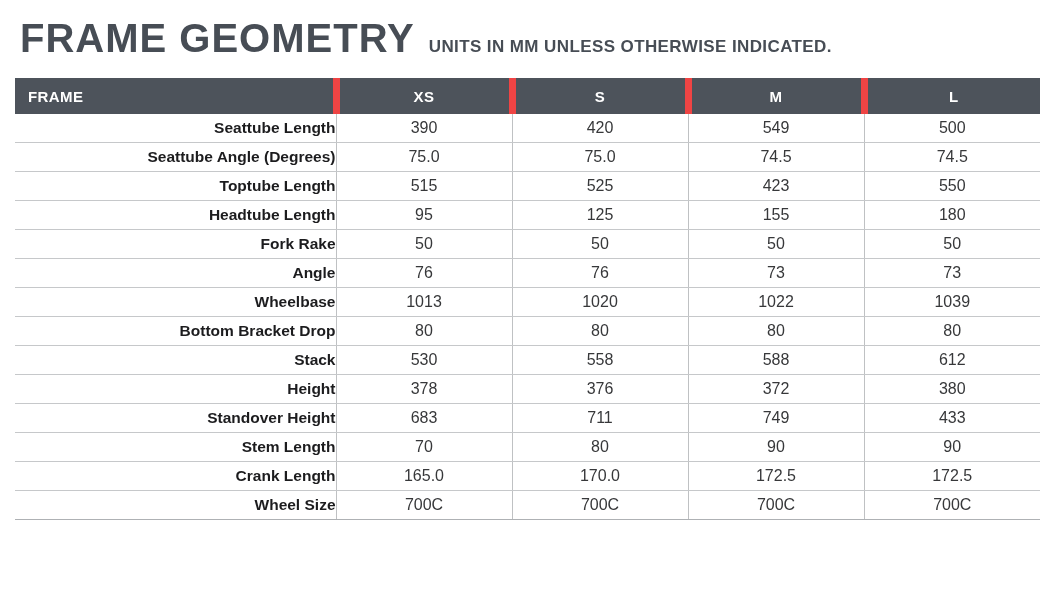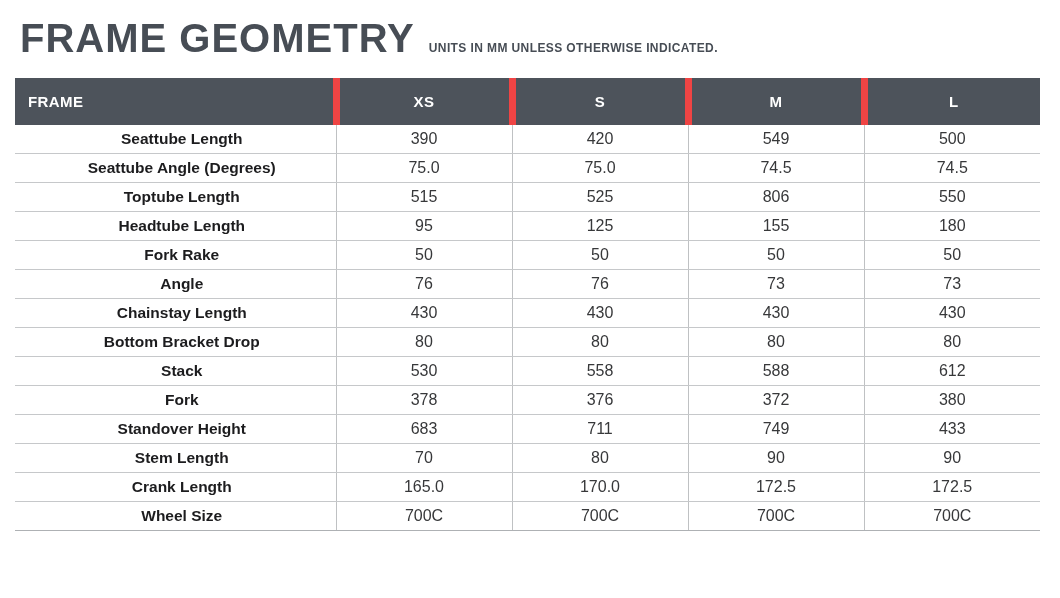--- a/index.html
+++ b/index.html
@@ -24,52 +24,52 @@
 
   .title-row{
     display:flex;align-items:baseline;gap:14px;
     margin:2px 0 17px 5px;white-space:nowrap;
   }
   .page-title{
     font-size:40px;font-weight:700;letter-spacing:1px;
     color:var(--title-color);
   }
   .page-subtitle{
-    font-size:12px;font-weight:700;letter-spacing:0.4px;
+    font-size:17px;font-weight:700;letter-spacing:0.4px;
     color:var(--title-color);
   }
 
   table.geo{
     border-collapse:collapse;
     table-layout:fixed;
     width:1025px;
   }
   col.c-frame{width:321px;}
   col.c-size{width:176px;}
 
   thead th{
     background:var(--header-bg);
     color:var(--header-text);
     font-size:15px;font-weight:700;letter-spacing:0.4px;
-    height:27px;padding:10px;
+    height:36px;padding:0;
     text-align:center;vertical-align:middle;
   }
   thead th:first-child{text-align:left;padding-left:13px;}
   thead th + th{border-left:7px solid #ef4444;}
 
   tbody td, tbody th{
     height:28px;padding:0;
     vertical-align:middle;
     border-bottom:1px solid var(--row-line);
   }
   tbody tr:last-child td, tbody tr:last-child th{
     border-bottom:1px solid var(--bottom-line);
   }
   tbody th{
-    text-align:center;padding-left:13px;
+    text-align:right;padding-left:13px;
     font-size:15.5px;font-weight:700;color:var(--label-color);
   }
   tbody td{
     text-align:center;
     font-size:16px;font-weight:400;color:var(--value-color);
     border-left:1px solid var(--col-line);
   }
 </style>
 </head>
 <body>
@@ -110,21 +110,21 @@
           <th>Seattube Angle (Degrees)</th>
           <td>75.0</td>
           <td>75.0</td>
           <td>74.5</td>
           <td>74.5</td>
         </tr>
         <tr>
           <th>Toptube Length</th>
           <td>515</td>
           <td>525</td>
-          <td>806</td>
+          <td>423</td>
           <td>550</td>
         </tr>
         <tr>
           <th>Headtube Length</th>
           <td>95</td>
           <td>125</td>
           <td>155</td>
           <td>180</td>
         </tr>
         <tr>
@@ -135,42 +135,42 @@
           <td>50</td>
         </tr>
         <tr>
           <th>Angle</th>
           <td>76</td>
           <td>76</td>
           <td>73</td>
           <td>73</td>
         </tr>
         <tr>
-          <th>Chainstay Length</th>
-          <td>430</td>
-          <td>430</td>
-          <td>430</td>
-          <td>430</td>
+          <th>Wheelbase</th>
+          <td>1013</td>
+          <td>1020</td>
+          <td>1022</td>
+          <td>1039</td>
         </tr>
         <tr>
           <th>Bottom Bracket Drop</th>
           <td>80</td>
           <td>80</td>
           <td>80</td>
           <td>80</td>
         </tr>
         <tr>
           <th>Stack</th>
           <td>530</td>
           <td>558</td>
           <td>588</td>
           <td>612</td>
         </tr>
         <tr>
-          <th>Fork</th>
+          <th>Height</th>
           <td>378</td>
           <td>376</td>
           <td>372</td>
           <td>380</td>
         </tr>
         <tr>
           <th>Standover Height</th>
           <td>683</td>
           <td>711</td>
           <td>749</td>

